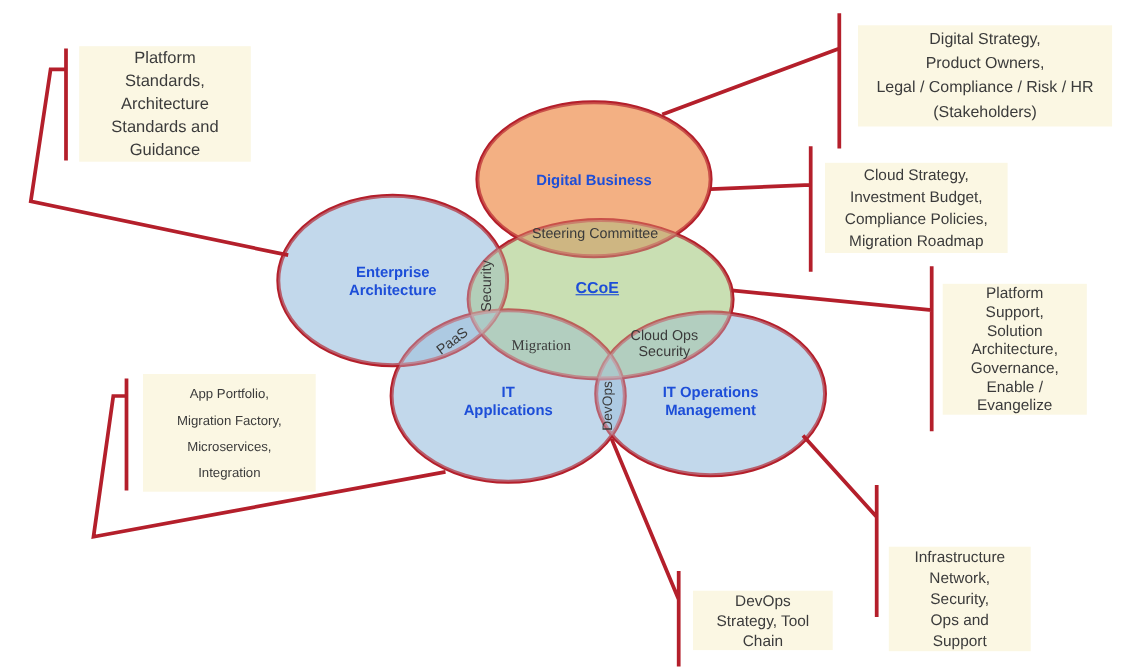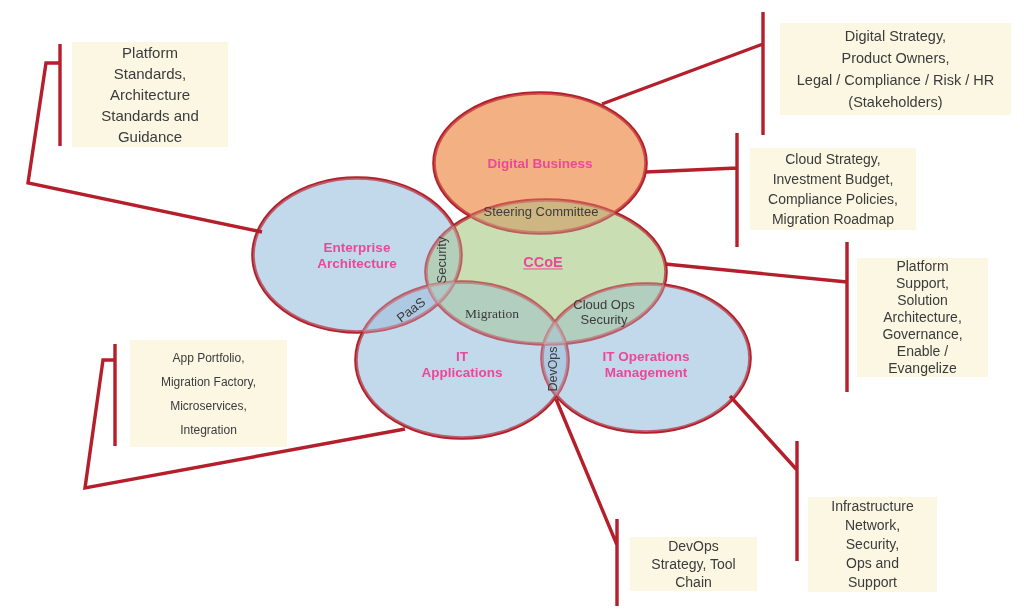--- a/index.html
+++ b/index.html
@@ -7,21 +7,21 @@
   .stage{position:relative;width:1024px;height:610px;background:#ffffff;}
   .stage > svg{position:absolute;left:0;top:0;}
   
   .fills{isolation:isolate;}
   .fills use{mix-blend-mode:multiply;}
   .strokes use{fill:none;stroke-width:3.6px;}
   .wash use{opacity:0.34;}
   .connectors path{fill:none;stroke-width:3.4px;stroke-linejoin:miter;stroke-linecap:butt;}
   
   .lbl{position:absolute;transform:translate(-50%,-50%);color:#3b3b3b;font-size:13px;line-height:1.18;white-space:nowrap;text-align:center;}
-  .lbl.bold{font-weight:bold;color:#ec4899;font-size:13.5px;}
+  .lbl.bold{font-weight:bold;color:#1d4ed8;font-size:13.5px;}
   .lbl.rot90{transform:translate(-50%,-50%) rotate(-90deg);}
   .lbl.rot37{transform:translate(-50%,-50%) rotate(-37deg);}
   #lb-ccoe{font-size:14.5px;}
   #lb-mig{font-size:13.5px;font-family:Liberation Serif, serif;}
   #lb-dev{font-size:12.5px;}
   
   .callout{position:absolute;background:#fbf7e3;color:#3b3b3b;display:flex;align-items:center;justify-content:center;text-align:center;}
   #co-platform-standards{left:72px;top:42px;width:156px;height:105px;font-size:15px;line-height:21px;}
   #co-digital-strategy{left:780px;top:23px;width:231px;height:92px;font-size:14.5px;line-height:22px;}
   #co-cloud-strategy{left:750px;top:148px;width:166px;height:82px;font-size:14px;line-height:20px;}

